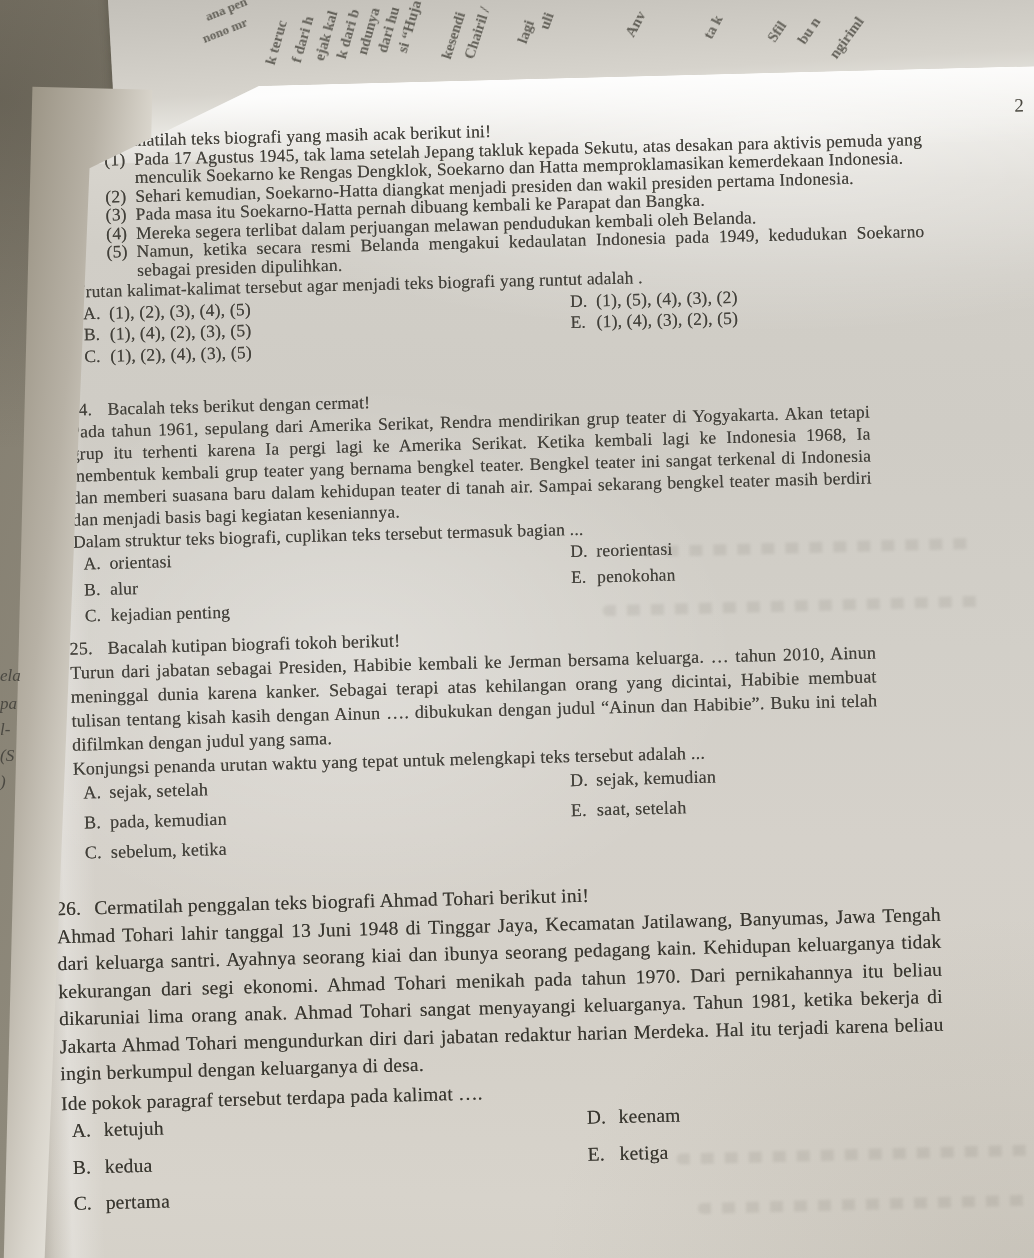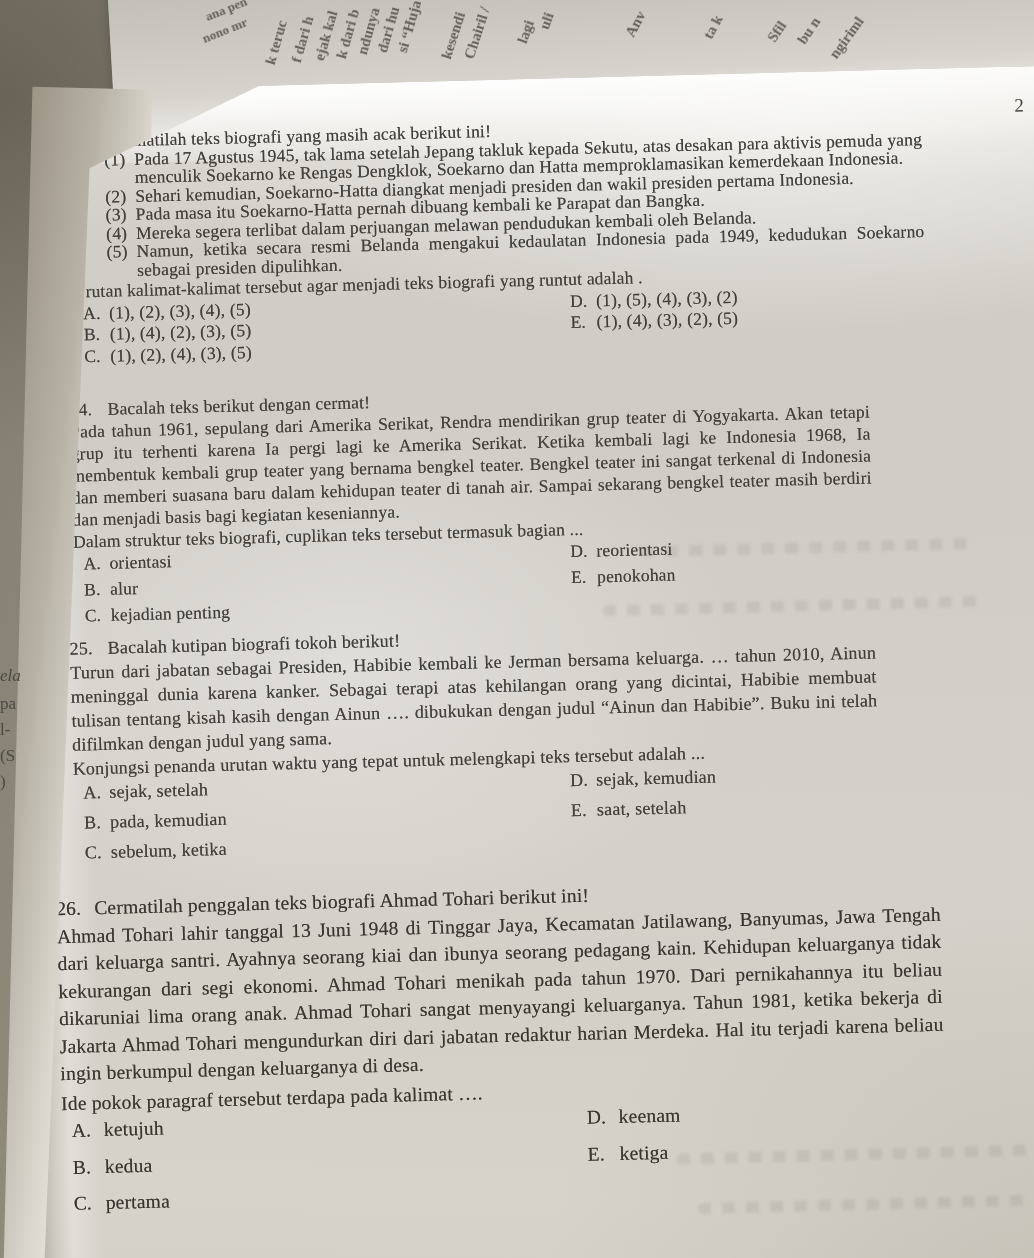--- a/index.html
+++ b/index.html
@@ -12,21 +12,21 @@
   .back-page{position:absolute;left:110px;top:-88px;width:1010px;height:222px;
     transform:rotate(-3.2deg);z-index:1;
     background:linear-gradient(180deg,#b9b6af 0%,#c8c5be 40%,#d6d3cc 72%,#ecebe6 92%,#f4f2ed 100%);
     box-shadow:0 4px 10px rgba(50,45,35,.35);}
   .tfrag{position:absolute;z-index:2;font-size:15px;font-weight:bold;color:#514f47;
     transform-origin:0 0;white-space:nowrap;filter:blur(.4px);opacity:.85;}
   
   .under-edge{position:absolute;left:18px;top:88px;width:120px;height:1180px;z-index:3;
     transform:rotate(1.4deg);
     background:linear-gradient(95deg,#9c9586 0%,#b7b1a5 30%,#d9d5cc 55%,#efede7 78%,#f5f3ee 100%);}
-  .mfrag{position:absolute;z-index:4;font-size:17px;color:#4b4942;filter:blur(.4px);}
+  .mfrag{position:absolute;z-index:4;font-size:17px;color:#4b4942;filter:blur(.4px);font-style:italic;}
   
   .main-page{position:absolute;left:10px;top:85px;width:1080px;height:1250px;z-index:5;
     transform:rotate(-1.45deg);transform-origin:282px 20px;
     clip-path:polygon(250px 0,100% 0,100% 100%,0 100%,78px 78px);
     background:
       radial-gradient(900px 300px at 72% 4%, rgba(255,255,255,.55), transparent 70%),
       radial-gradient(700px 500px at 92% 96%, rgba(150,143,128,.22), transparent 70%),
       radial-gradient(600px 420px at 30% 46%, rgba(255,255,255,.30), transparent 65%),
       linear-gradient(183deg,#f0eee9 0%,#e6e4de 4%,#d8d5ce 9%,#d1cec7 16%,#cfccc5 28%,#d2cfc8 45%,#d5d1ca 60%,#d4d0c8 75%,#d7d3cb 88%,#d3cfc6 100%);
     box-shadow:-10px 6px 18px -6px rgba(40,35,25,.5);}

